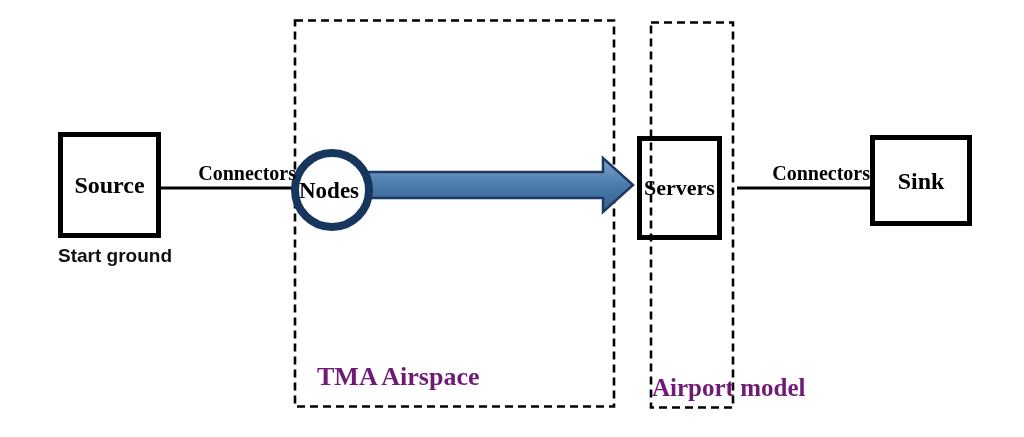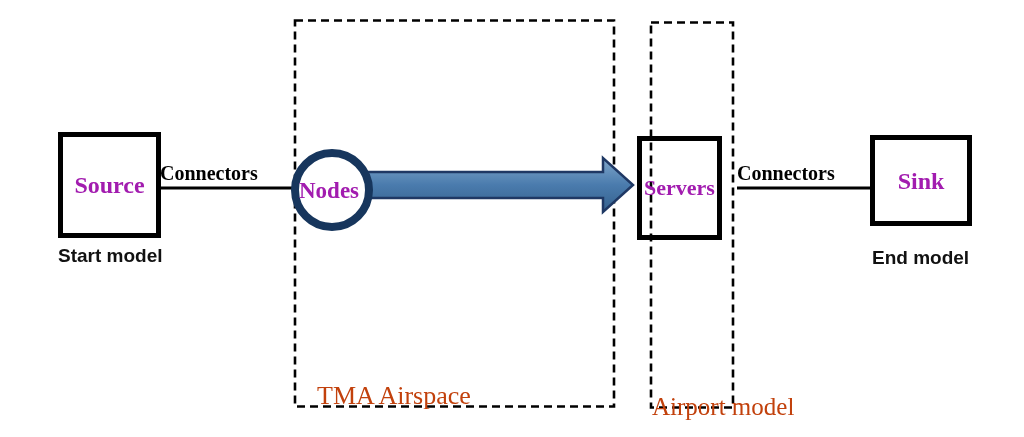--- a/index.html
+++ b/index.html
@@ -22,21 +22,21 @@
   .vector-layer{position:absolute;left:0;top:0;z-index:1;}
   .box{
     position:absolute;
     border:5px solid #000;
     background:transparent;
     box-sizing:border-box;
     display:flex;align-items:center;justify-content:center;
     z-index:3;
   }
   .box-label{
-    font-weight:bold;color:#a21caf;white-space:nowrap;line-height:1;
+    font-weight:bold;color:#000000;white-space:nowrap;line-height:1;
   }
   .source-box{left:58px;top:132px;width:103px;height:106px;}
   .source-box .box-label{font-size:24px;}
   .servers-box{left:637px;top:136px;width:85px;height:104px;}
   .servers-box .box-label{font-size:22px;}
   .sink-box{left:870px;top:135px;width:102px;height:91px;}
   .sink-box .box-label{font-size:24px;}
   .node-circle{
     position:absolute;left:291px;top:149px;width:82px;height:82px;
     border:8px solid var(--node_ring);border-radius:50%;
@@ -49,27 +49,27 @@
     position:absolute;
     font-family:"Liberation Sans","DejaVu Sans",sans-serif;
     font-weight:600;font-size:19px;color:#111;
     line-height:1;white-space:nowrap;z-index:4;
   }
   .caption-start{left:58px;top:246px;}
   .caption-end{left:872px;top:248px;}
   .connector-label{
     position:absolute;top:163px;
     font-weight:bold;font-size:20px;color:#000;
-    text-align:left;line-height:1;white-space:nowrap;z-index:4;
+    text-align:right;line-height:1;white-space:nowrap;z-index:4;
   }
   .connector-label-left{left:160px;width:136px;}
   .connector-label-right{left:737px;width:133px;}
   .region-label{
-    position:absolute;font-weight:normal;color:#c2410c;
-    line-height:1;white-space:nowrap;z-index:4;margin-top:19px;
+    position:absolute;font-weight:bold;color:#701a75;
+    line-height:1;white-space:nowrap;z-index:4;
   }
   .tma-label{left:317px;top:364px;font-size:26px;}
   .airport-label{left:652px;top:375px;font-size:25px;}
   .links-label{
     position:absolute;left:400px;top:174px;width:175px;
     text-align:center;font-weight:bold;font-size:23px;
     color:var(--links_text);line-height:1;z-index:4;white-space:nowrap;
   }
 </style>
 </head>
@@ -93,36 +93,35 @@
     <line x1="160" y1="188" x2="300" y2="188" stroke="var(--line_color)" stroke-width="3"></line>
 
     <line x1="737" y1="188" x2="871" y2="188" stroke="var(--line_color)" stroke-width="3"></line>
 
     <polygon points="364,172 603,172 603,158 633,185 603,212 603,198 364,198" fill="url(#arrowGrad)" stroke="var(--arrow_border)" stroke-width="2.5" stroke-linejoin="miter"></polygon>
   </svg>
 
   <div class="box source-box">
     <span class="box-label">Source</span>
   </div>
-  <div class="caption caption-start">Start model</div>
+  <div class="caption caption-start">Start ground</div>
 
   <div class="connector-label connector-label-left">Connectors</div>
 
   <div class="node-circle">
     <span class="box-label">Nodes</span>
   </div>
 
 
   <div class="box servers-box">
     <span class="box-label">Servers</span>
   </div>
 
   <div class="connector-label connector-label-right">Connectors</div>
 
   <div class="box sink-box">
     <span class="box-label">Sink</span>
   </div>
-  <div class="caption caption-end">End model</div>
 
   <div class="region-label tma-label">TMA Airspace</div>
   <div class="region-label airport-label">Airport model</div>
 
 </div>
 
 </body></html>

